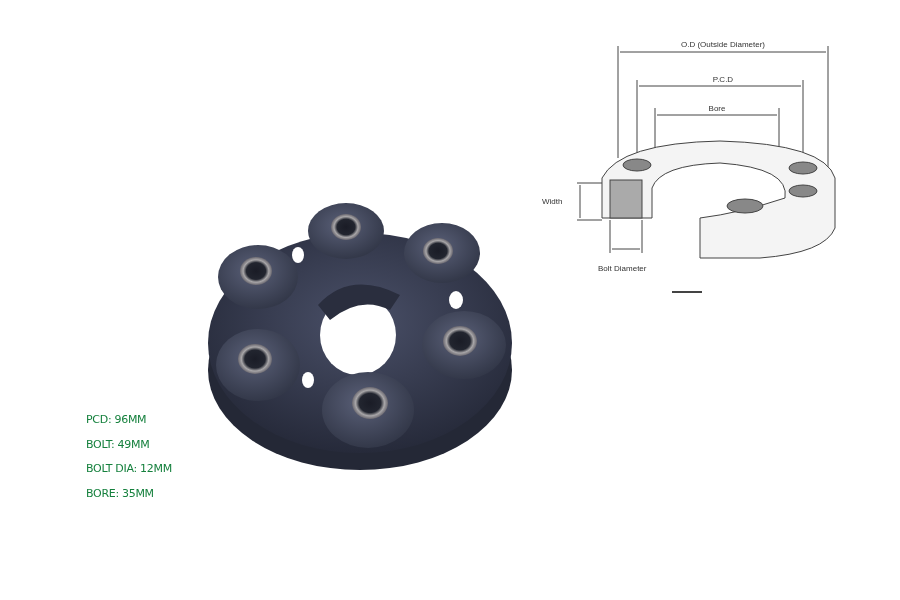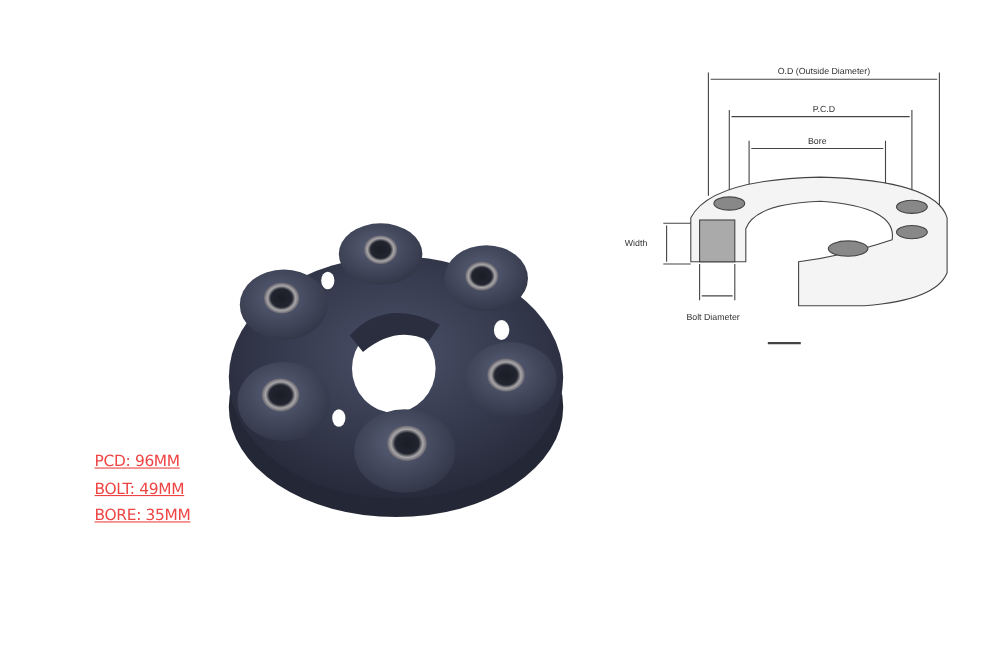--- a/index.html
+++ b/index.html
@@ -1,20 +1,20 @@
 <!DOCTYPE html>
 <html><head>
 <meta charset="utf-8">
 <style>
   html, body { margin: 0; padding: 0; }
   body { width: 900px; height: 600px; background: #ffffff; position: relative; overflow: hidden; font-family: "Liberation Sans", sans-serif; }
   .photo { position: absolute; left: 200px; top: 195px; width: 320px; height: 290px; }
   .specs { position: absolute; left: 86px; top: 408px; }
-  .spec-line { font-size: 14px; color: #ef4444; line-height: 24.5px; font-family: "DejaVu Sans", sans-serif; letter-spacing: -0.3px; text-decoration: underline; }
-  .diagram { position: absolute; left: 540px; top: 48px; width: 300px; height: 270px; margin-left: 26px; }
+  .spec-line { font-size: 11px; color: #15803d; line-height: 24.5px; font-family: "DejaVu Sans", sans-serif; letter-spacing: -0.3px; }
+  .diagram { position: absolute; left: 540px; top: 28px; width: 300px; height: 270px; }
   .diagram text { font-family: "Liberation Sans", sans-serif; fill: #333; }
 </style>
 </head>
 <body>
 
 <div class="photo">
   <svg width="320" height="290" viewBox="0 0 320 290">
     <defs>
       <radialGradient id="rub" cx="50%" cy="40%" r="60%">
         <stop offset="0%" stop-color="#4a5068"></stop>
@@ -66,20 +66,21 @@
 
     <ellipse cx="98" cy="60" rx="6" ry="8" fill="#ffffff"></ellipse>
     <ellipse cx="256" cy="105" rx="7" ry="9" fill="#ffffff"></ellipse>
     <ellipse cx="108" cy="185" rx="6" ry="8" fill="#ffffff"></ellipse>
   </svg>
 </div>
 
 <div class="specs">
   <div class="spec-line">PCD: 96MM</div>
   <div class="spec-line">BOLT: 49MM</div>
+  <div class="spec-line">BOLT DIA: 12MM</div>
   <div class="spec-line">BORE: 35MM</div>
 </div>
 
 <div class="diagram">
   <svg width="300" height="270" viewBox="0 0 300 270" stroke="#444" fill="none" stroke-width="1">
 
     <line x1="78" y1="18" x2="78" y2="130"></line>
     <line x1="288" y1="18" x2="288" y2="160"></line>
     <line x1="80" y1="24" x2="286" y2="24"></line>
     <text x="183" y="19" font-size="8" text-anchor="middle" stroke="none">O.D (Outside Diameter)</text>

